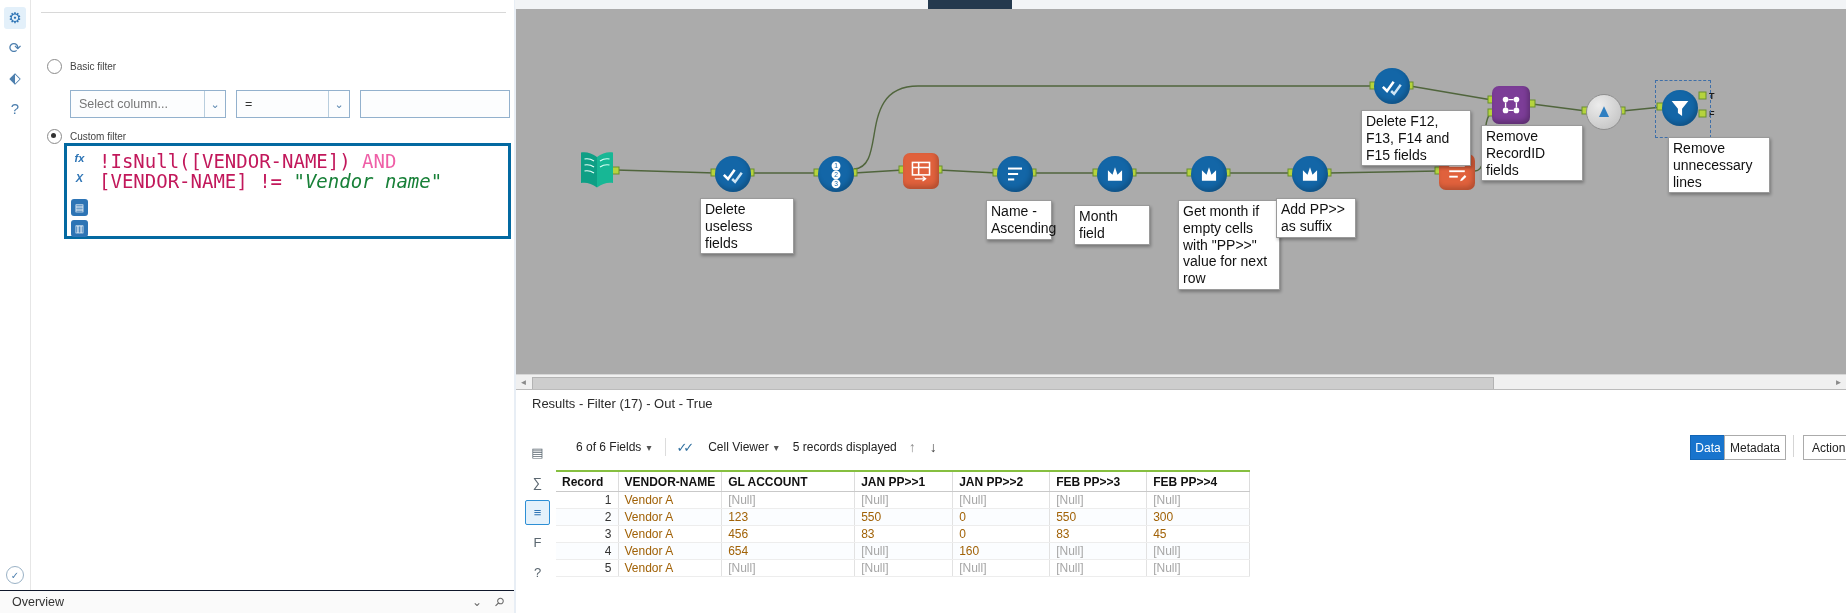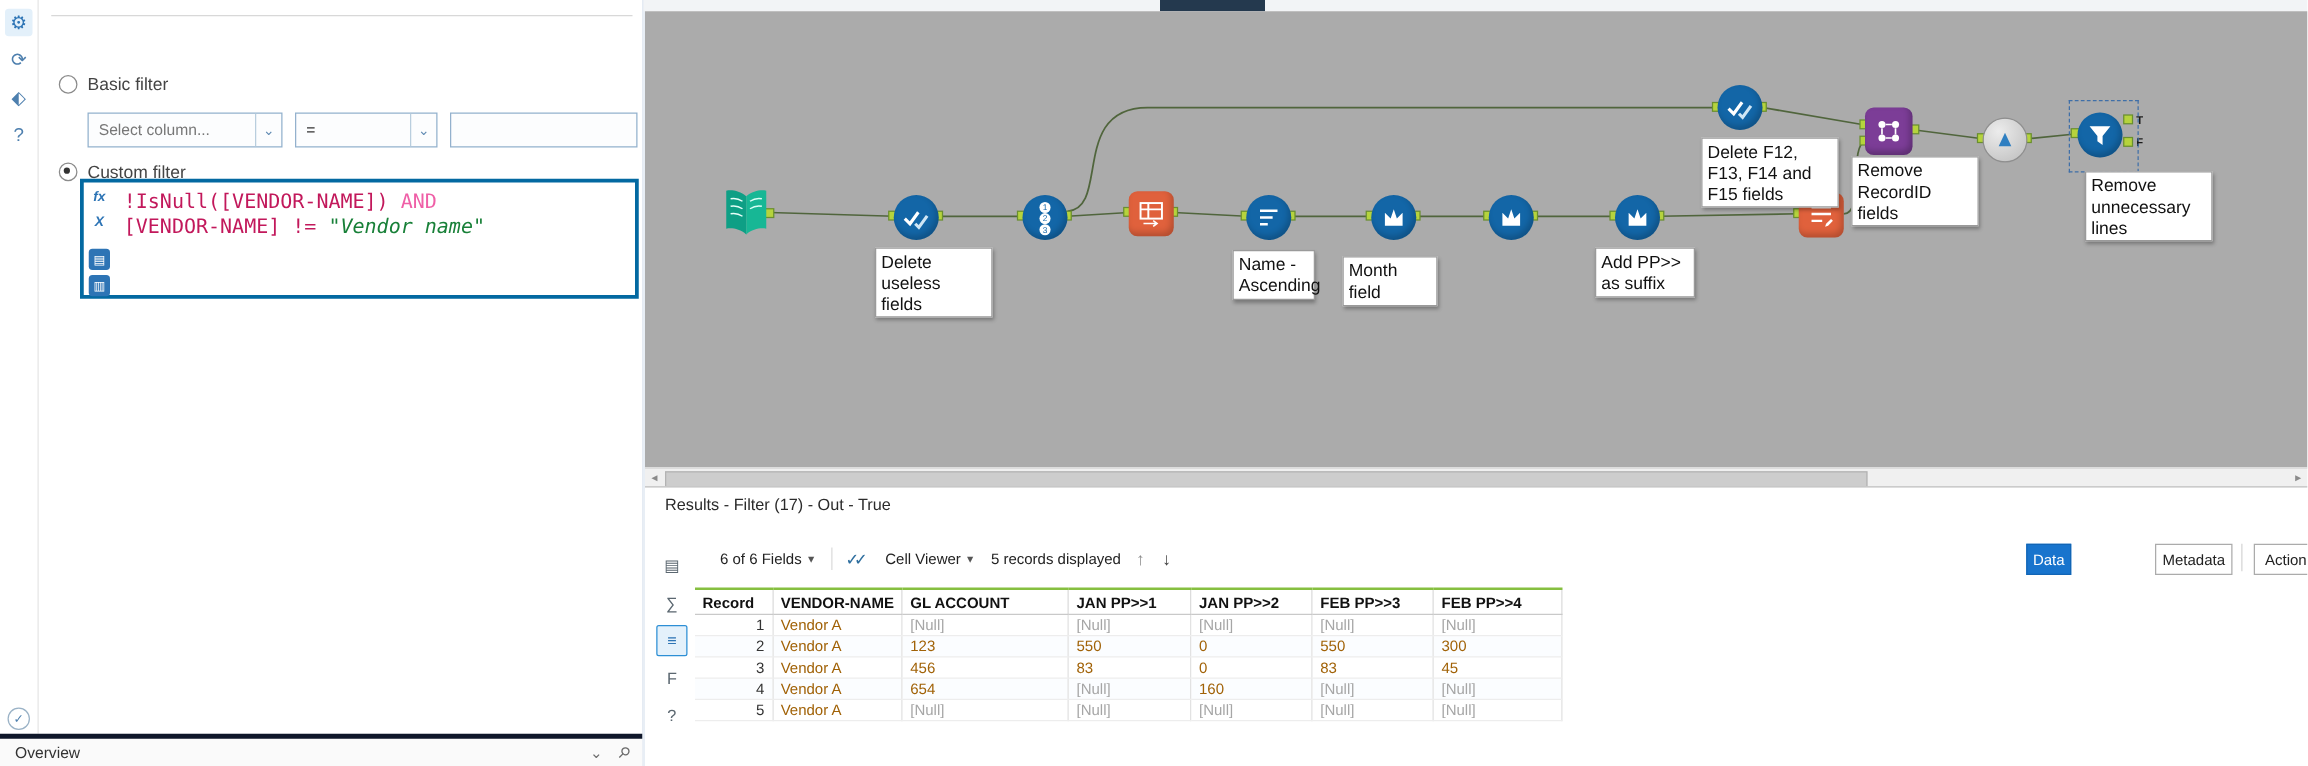--- a/index.html
+++ b/index.html
@@ -8,37 +8,37 @@
 
   
   .left-panel{position:absolute;left:0;top:0;width:514px;height:613px;background:#fff;border-right:1px solid #c7d4e2;}
   .tool-strip{position:absolute;left:0;top:0;width:30px;height:613px;border-right:1px solid #e6e6e6;background:#fff;}
   .strip-icon{position:absolute;left:4px;width:22px;height:22px;display:flex;align-items:center;justify-content:center;
               font-size:15px;color:#4d7fae;border-radius:3px;}
   .strip-icon.sel{background:#e3f0fa;color:#2d74b5;}
   .lp-title-row{position:absolute;left:41px;top:12px;right:8px;display:flex;align-items:center;gap:12px;}
   .lp-title{font-size:19px;color:#38474f;white-space:nowrap;}
   .lp-rule{flex:1;height:1px;background:#d8d8d8;}
-  .radio-row{position:absolute;display:flex;align-items:center;gap:8px;font-size:14px;color:#444;}
+  .radio-row{position:absolute;display:flex;align-items:center;gap:8px;font-size:10px;color:#444;}
   .radio{width:13px;height:13px;border:1px solid #8b8b8b;border-radius:50%;background:#fff;position:relative;flex:none;}
   .radio.checked::after{content:'';position:absolute;left:3px;top:3px;width:5px;height:5px;border-radius:50%;background:#333;}
   .combo{position:absolute;top:90px;height:26px;border:1px solid #93b1cd;background:#fcfdfe;display:flex;align-items:center;font-size:12.5px;color:#777;}
   .combo .val{flex:1;padding:0 8px;white-space:nowrap;overflow:hidden;}
   .combo .caret{width:20px;align-self:stretch;border-left:1px solid #b9cede;display:flex;align-items:center;justify-content:center;color:#5b87b0;font-size:11px;}
   .basic-input{position:absolute;top:90px;height:24px;border:1px solid #93b1cd;background:#fcfdfe;}
   .expr-editor{position:absolute;left:64px;top:143px;width:441px;height:90px;border:3px solid #0369a1;background:#fff;display:flex;}
   .expr-icons{width:26px;position:relative;flex:none;}
   .expr-ic{position:absolute;left:4px;width:17px;height:17px;display:flex;align-items:center;justify-content:center;font-size:11px;}
   .expr-ic.txt{color:#2d74b5;font-style:italic;font-weight:bold;}
   .expr-ic.sq{background:#2d74b5;color:#fff;border-radius:3px;font-size:10px;font-style:normal;}
-  .expr-code{flex:1;padding:5px 6px;font-family:"DejaVu Sans Mono",monospace;font-size:16px;line-height:20px;white-space:pre;}
+  .expr-code{flex:1;padding:5px 6px;font-family:"DejaVu Sans Mono",monospace;font-size:19px;line-height:20px;white-space:pre;}
   .code-red{color:#c2185b;}
   .code-kw{color:#ef5fa7;}
   .code-str{color:#188038;font-style:italic;}
-  .lp-footer{position:absolute;left:0;bottom:0;width:514px;height:22px;background:#fafafa;border-top:4px solid #0f172a;
+  .lp-footer{position:absolute;left:0;bottom:0;width:514px;height:22px;background:#fafafa;border-top:1px solid #0f172a;
              display:flex;align-items:center;font-size:12.5px;color:#333;}
   .lp-footer .lbl{padding-left:12px;flex:1;}
   .lp-footer .fi{width:22px;text-align:center;color:#6b6b6b;font-size:12px;}
   .pin-rot{display:inline-block;transform:rotate(45deg);}
 
   
   .canvas-topstrip{position:absolute;left:515px;top:0;width:1331px;height:9px;background:#f2f4f6;}
   .canvas-tab{position:absolute;left:413px;top:0;width:84px;height:9px;background:#24394e;}
   .canvas{position:absolute;left:516px;top:9px;width:1330px;height:365px;background:#ababab;overflow:hidden;}
   .tool{position:absolute;}
@@ -69,21 +69,21 @@
   .rt-sep{width:1px;height:18px;background:#dcdcdc;}
   .dbl-check{color:#2f6f9f;font-size:13px;letter-spacing:-4px;padding-right:4px;}
   .nav-arrow{font-size:14px;color:#8a8a8a;padding:0 2px;}
   .nav-arrow.dark{color:#444;}
   .search-box{position:absolute;left:937px;top:4px;width:204px;height:22px;border:1px solid #bfbfbf;border-radius:3px;
               display:flex;align-items:center;padding:0 6px;gap:6px;background:#fff;}
   .mag{display:inline-block;width:8px;height:8px;border:1.5px solid #9aa7b0;border-radius:50%;position:relative;flex:none;}
   .mag::after{content:'';position:absolute;width:5px;height:1.5px;background:#9aa7b0;transform:rotate(45deg);right:-4px;bottom:-1px;}
   .search-box input{border:none;outline:none;flex:1;font-size:12px;font-family:"Liberation Sans",sans-serif;color:#333;min-width:0;}
   .search-box input::placeholder{color:#a5a5a5;}
-  .btn-data{position:absolute;left:1105px;top:3px;width:34px;height:23px;background:#1874cd;border:1px solid #1265b5;color:#fff;
+  .btn-data{position:absolute;left:1174px;top:3px;width:34px;height:23px;background:#1874cd;border:1px solid #1265b5;color:#fff;
             font-size:12px;display:flex;align-items:center;justify-content:center;}
   .btn-meta{position:absolute;left:1208px;top:3px;width:60px;height:23px;background:#fff;border:1px solid #ababab;color:#222;
             font-size:12px;display:flex;align-items:center;justify-content:center;}
   .rt-vdiv{position:absolute;left:1277px;top:3px;width:1px;height:22px;background:#d5d5d5;}
   .btn-action{position:absolute;left:1287px;top:3px;width:80px;height:23px;background:#fff;border:1px solid #ababab;color:#222;
               font-size:12px;display:flex;align-items:center;justify-content:flex-start;padding-left:8px;}
   .r-strip{position:absolute;left:0;top:42px;width:44px;bottom:0;}
   .r-ic{position:absolute;left:9px;width:23px;height:23px;display:flex;align-items:center;justify-content:center;
         font-size:13px;color:#5b6770;border:1px solid transparent;border-radius:2px;}
   .r-ic.sel{border-color:#2d8fd5;background:#e4f1fb;color:#2d74b5;}
@@ -310,20 +310,21 @@
 
     <div class="tool circle" style="left:1146px;top:81px;">
       <svg width="30" height="30" viewBox="0 0 36 36">
         <path d="M8 9.5 h20 l-7.5 9.5 v8.5 l-5 -3.5 v-5 Z" fill="#fff"></path>
       </svg>
     </div>
 
     <div class="tlabel" style="left:184px;top:189px;width:84px;">Delete useless fields</div>
     <div class="tlabel" style="left:470px;top:191px;width:56px;">Name - Ascending</div>
     <div class="tlabel" style="left:558px;top:196px;width:66px;">Month field</div>
+    <div class="tlabel" style="left:662px;top:191px;width:92px;">Get month if empty cells with "PP&gt;&gt;" value for next row</div>
     <div class="tlabel" style="left:760px;top:189px;width:70px;">Add PP&gt;&gt; as suffix</div>
     <div class="tlabel" style="left:845px;top:101px;width:100px;">Delete F12, F13, F14 and F15 fields</div>
     <div class="tlabel" style="left:965px;top:116px;width:92px;">Remove RecordID fields</div>
     <div class="tlabel" style="left:1152px;top:128px;width:92px;">Remove unnecessary lines</div>
   </div>
 
   <div class="hscroll">
     <div class="hs-arrow" style="left:0;">◄</div>
     <div class="hs-thumb"></div>
     <div class="hs-arrow" style="right:0;">►</div>

